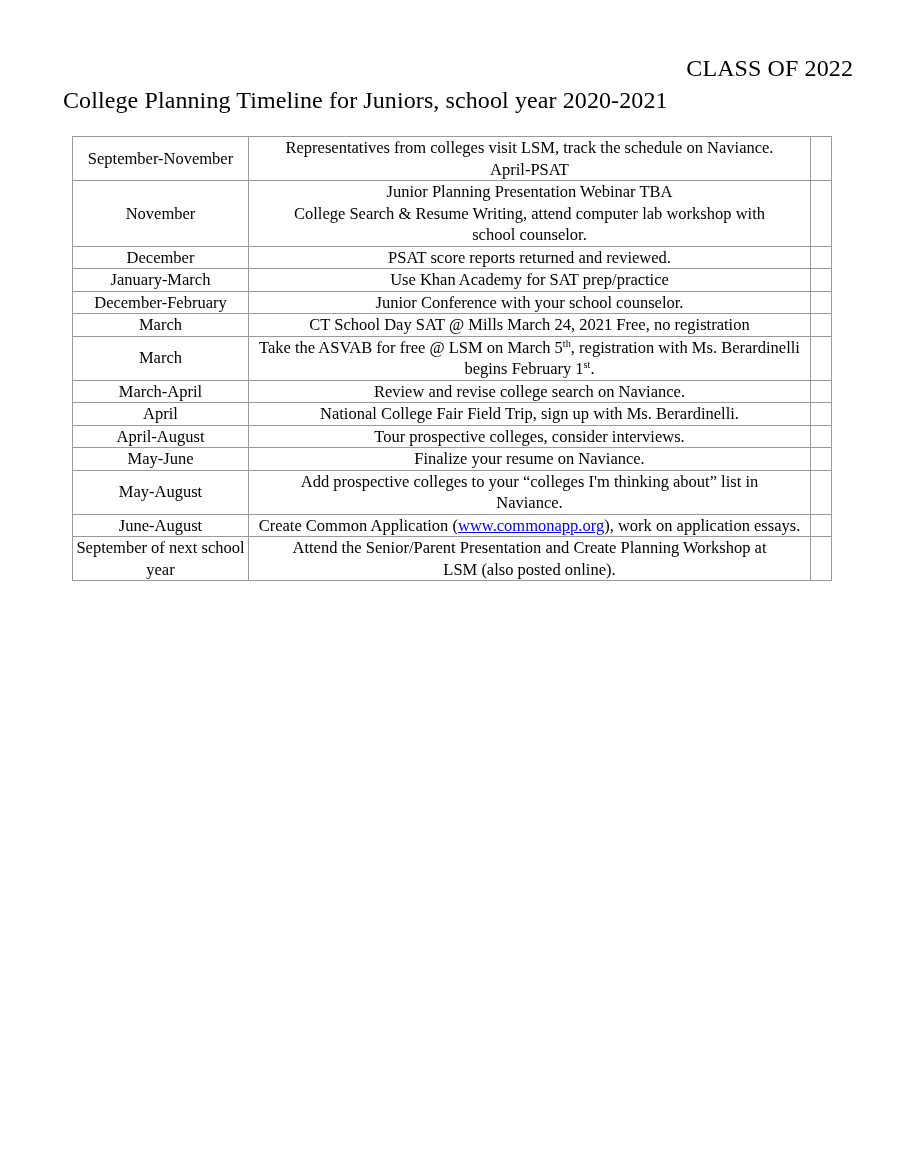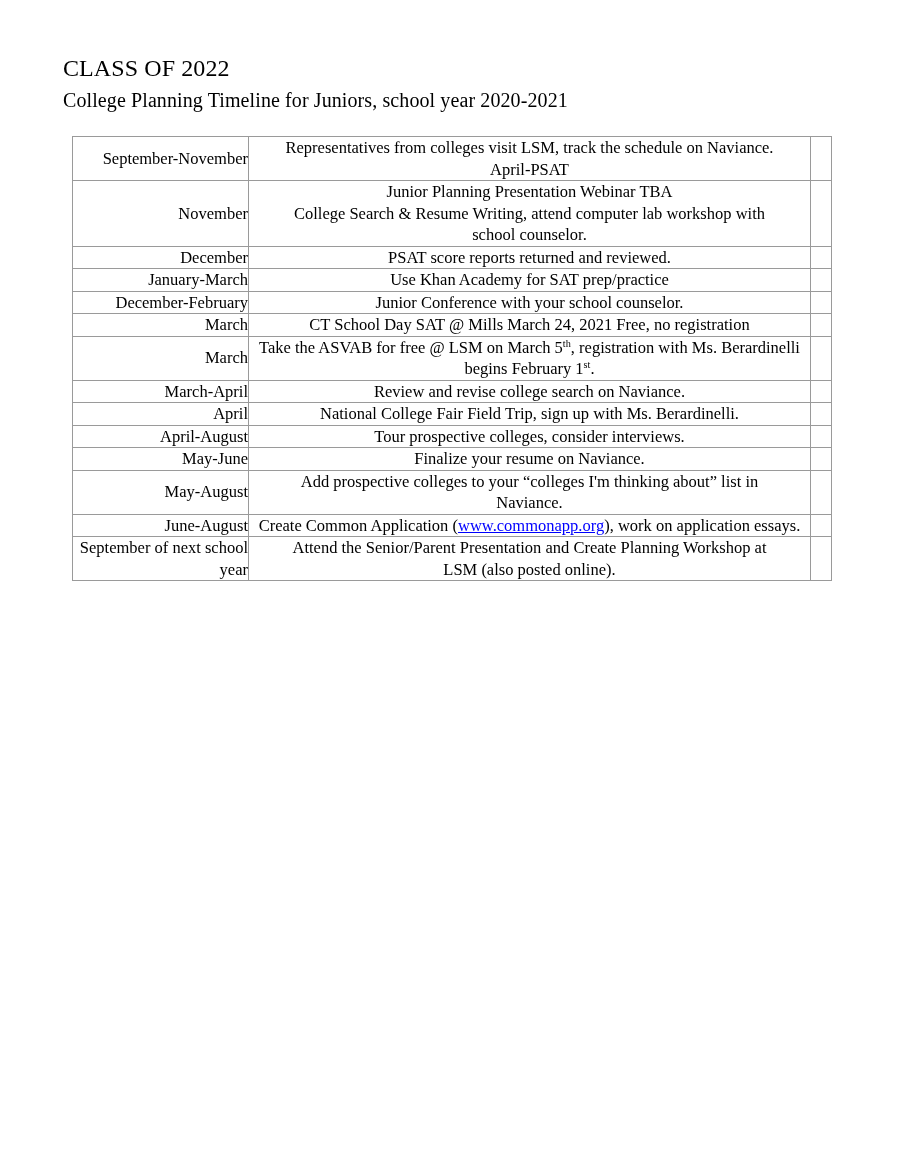--- a/index.html
+++ b/index.html
@@ -26,23 +26,24 @@
     position: absolute;
     left: 63px;
     top: 52px;
     width: 790px;
   }
   .title-line-1 {
     font-size: 24px;
     line-height: 32px;
     letter-spacing: 0.1px;
     white-space: nowrap;
+    text-align: right;
   }
   .title-line-2 {
-    font-size: 20px;
+    font-size: 24px;
     line-height: 33px;
     letter-spacing: 0.1px;
     white-space: nowrap;
   }
   table.timeline {
     position: absolute;
     left: 72px;
     top: 136px;
     width: 756px;
     border-collapse: collapse;
@@ -50,21 +51,21 @@
   }
   table.timeline td {
     border: 1px solid #9a9a9a;
     font-size: 16.5px;
     line-height: 21.5px;
     vertical-align: middle;
     padding: 0;
   }
   td.period {
     width: 175px;
-    text-align: right;
+    text-align: center;
     padding: 4px 6px;
   }
   td.task {
     width: 561px;
     text-align: center;
     padding: 5px 6px 5px 8px;
     vertical-align: middle;
   }
   td.extra {
     width: 20px;

